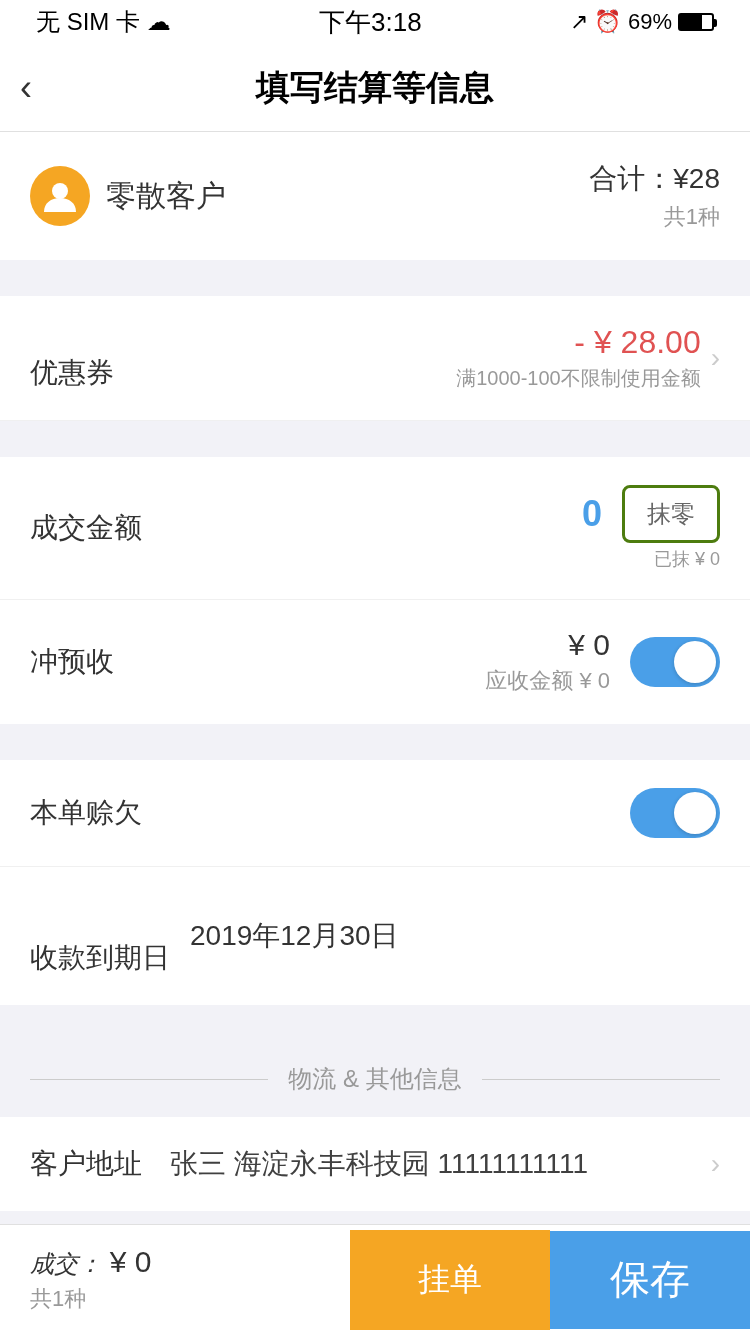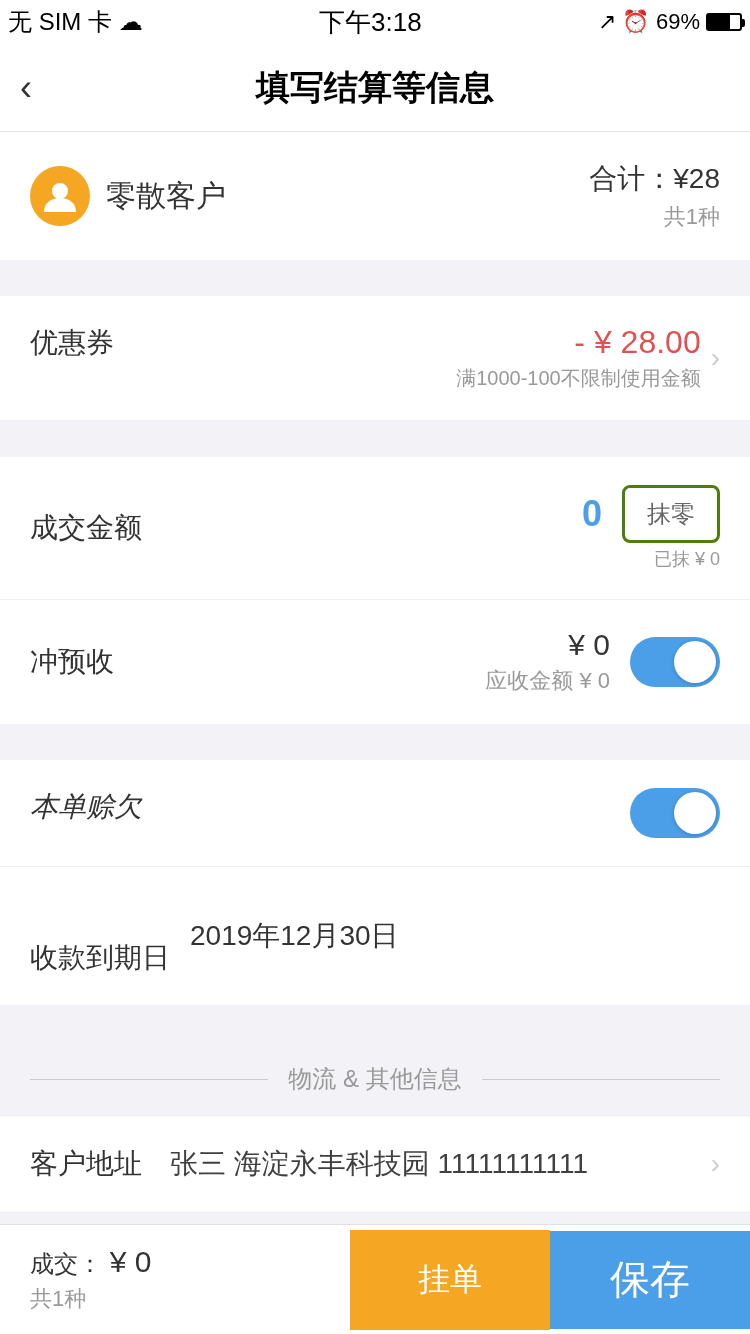--- a/index.html
+++ b/index.html
@@ -14,21 +14,21 @@
       position: relative;
     }
 
     
     .status-bar {
       height: 44px;
       background: #fff;
       display: flex;
       align-items: center;
       justify-content: space-between;
-      padding: 0 8px;
+      padding: 0 36px;
       font-size: 24px;
       color: #000;
       text-align: center;
     }
     .status-left { display: flex; align-items: center; gap: 8px; }
     .status-center { font-weight: 400; font-size: 26px; }
     .status-right { display: flex; align-items: center; gap: 6px; font-size: 22px; }
     .battery-icon {
       display: inline-block;
       width: 36px; height: 18px;
@@ -123,21 +123,21 @@
 
     
     .divider {
       height: 18px;
       background: #f2f2f7;
     }
 
     
     .coupon-row {
       display: flex;
-      align-items: flex-start;
+      align-items: flex-end;
       justify-content: space-between;
       padding: 28px 30px;
       background: #fff;
       border-bottom: 1px solid #f0f0f0;
     }
     .coupon-label {
       font-size: 28px;
       color: #333;
     }
     .coupon-right {
@@ -242,23 +242,23 @@
       width: 42px;
       height: 42px;
       border-radius: 50%;
       background: #fff;
       box-shadow: 0 1px 4px rgba(0,0,0,0.2);
     }
 
     
     .debt-row {
       display: flex;
+      align-items: center;
       justify-content: space-between;
       padding: 28px 30px;
-      font-style: italic;
     }
     .debt-label {
       font-size: 28px;
       color: #333;
     }
 
     
     .duedate-row {
       display: flex;
       align-items: center;
@@ -329,20 +329,21 @@
       align-items: center;
       border-top: 1px solid #e0e0e0;
     }
     .bottom-summary {
       flex: 1;
       padding: 0 30px;
     }
     .bottom-deal-label {
       font-size: 24px;
       color: #333;
+      font-style: italic;
     }
     .bottom-deal-amount {
       font-size: 30px;
       color: #333;
       font-weight: 500;
     }
     .bottom-count {
       font-size: 22px;
       color: #999;
       margin-top: 4px;

